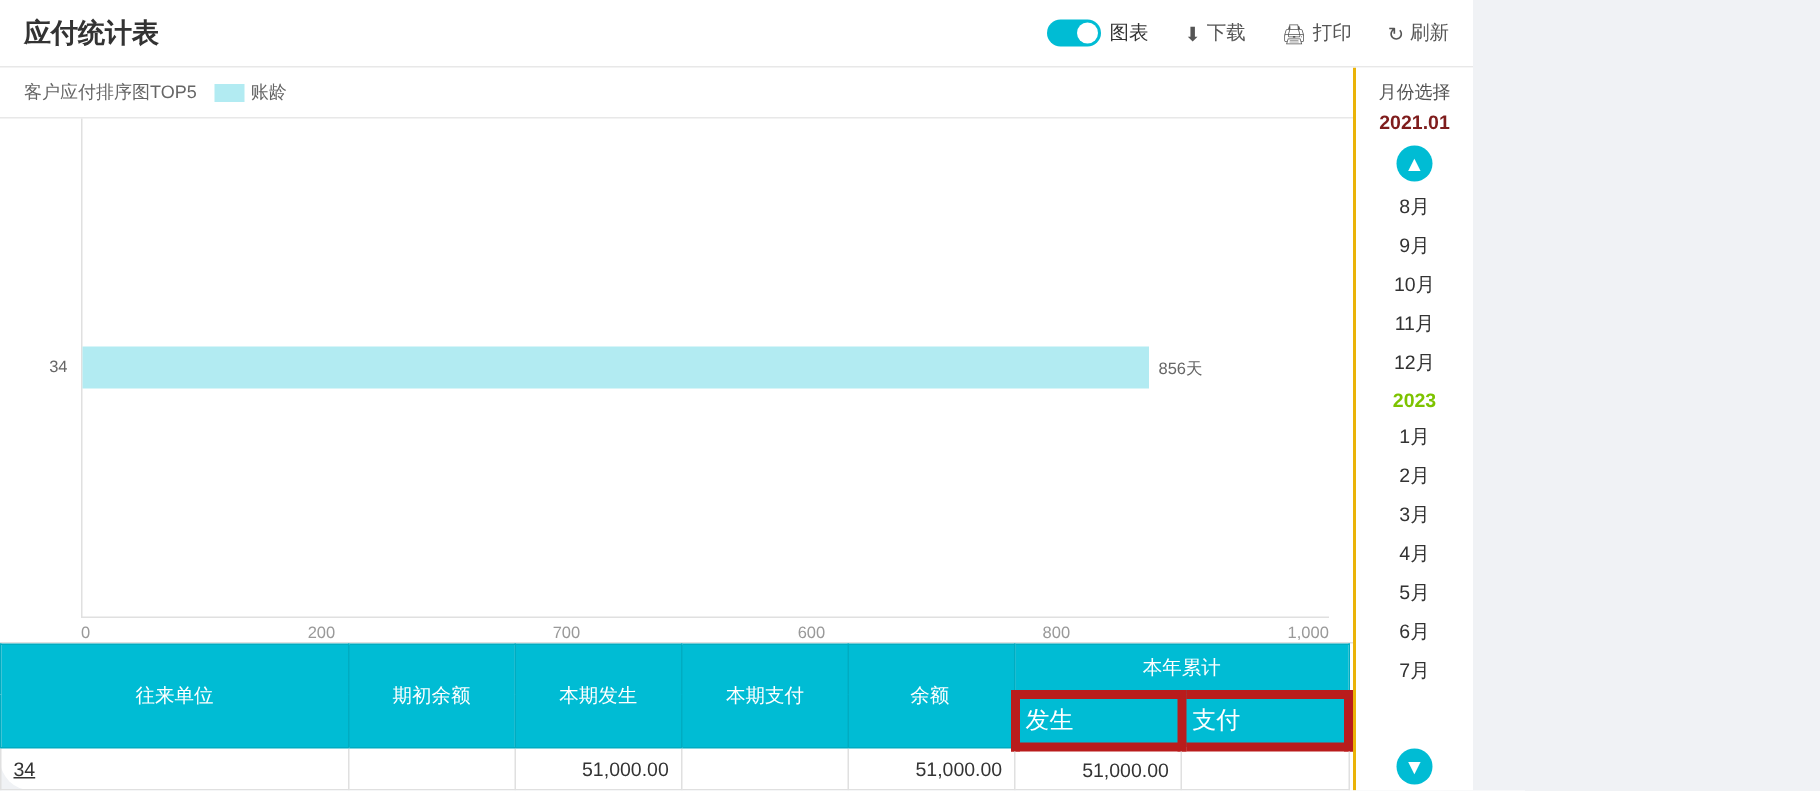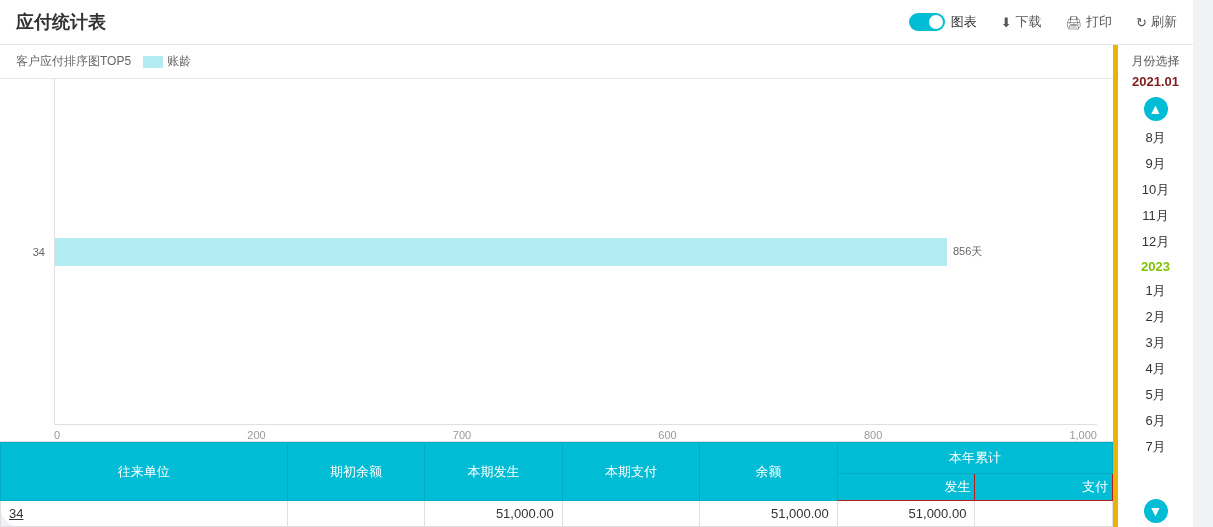--- a/index.html
+++ b/index.html
@@ -1,18 +1,18 @@
 <!DOCTYPE html>
 <html><head>
   <meta charset="utf-8">
   <style>
     * { box-sizing: border-box; margin: 0; padding: 0; }
     body { font-family: 'Microsoft YaHei', Arial, sans-serif; font-size: 13px; background: #f0f2f5; color: #333; }
 
-    .app-container { width: 1193px; height: 527px; display: flex; flex-direction: column; background: #fff; border-radius: 21px; }
+    .app-container { width: 982px; height: 527px; display: flex; flex-direction: column; background: #fff; border-radius: 21px; }
 
     
     .header { display: flex; align-items: center; justify-content: space-between; padding: 10px 16px; border-bottom: 1px solid #e8e8e8; background: #fff; }
     .header-title { font-size: 18px; font-weight: bold; color: #333; }
     .header-actions { display: flex; align-items: center; gap: 24px; }
     .toggle-wrap { display: flex; align-items: center; gap: 6px; }
     .toggle { width: 36px; height: 18px; background: #00bcd4; border-radius: 9px; position: relative; cursor: pointer; }
     .toggle::after { content: ''; width: 14px; height: 14px; background: #fff; border-radius: 50%; position: absolute; top: 2px; right: 2px; }
     .action-btn { display: flex; align-items: center; gap: 4px; color: #555; cursor: pointer; font-size: 13px; }
 
@@ -39,28 +39,28 @@
     .chart-bar { background: #b2ebf2; height: 28px; }
     .bar-label-left { font-size: 11px; color: #666; text-align: right; margin-right: 6px; min-width: 20px; position: absolute; left: -30px; top: 50%; transform: translateY(-50%); }
     .bar-label-right { font-size: 11px; color: #666; margin-left: 6px; white-space: nowrap; }
     .x-axis { display: flex; justify-content: space-between; padding: 4px 0 0 0; font-size: 11px; color: #999; }
     .chart-x-axis-wrap { padding-left: 38px; }
 
     
     .table-section { border-top: 1px solid #e0e0e0; }
     table { width: 100%; border-collapse: collapse; }
     .table-header-row th { background: #00bcd4; color: #fff; text-align: center; padding: 6px 4px; font-size: 13px; font-weight: normal; border: 1px solid #00acc1; }
-    .table-subheader-row th { background: #00bcd4; color: #fff; text-align: right; padding: 4px; font-size: 13px; font-weight: normal; border: 1px solid #b91c1c; }
+    .table-subheader-row th { background: #00bcd4; color: #fff; text-align: left; padding: 4px; font-size: 16px; font-weight: normal; border: 6px solid #b91c1c; }
     .table-data-row td { border: 1px solid #e0e0e0; padding: 5px 8px; font-size: 13px; }
     .text-right { text-align: right; }
     .text-left { text-align: left; }
     .link-style { color: #333; text-decoration: underline; cursor: pointer; }
 
     
-    .right-sidebar { width: 80px; border-left: 5px solid #eab308; display: flex; flex-direction: column; align-items: center; padding: 0; background: #fff; overflow: hidden; justify-content: space-between; }
+    .right-sidebar { width: 80px; border-left: 2px solid #eab308; display: flex; flex-direction: column; align-items: center; padding: 0; background: #fff; overflow: hidden; justify-content: space-between; }
     .sidebar-title { font-size: 12px; color: #555; padding: 8px 0 4px 0; text-align: center; }
     .sidebar-date-value { font-size: 13px; color: #7f1d1d; font-weight: bold; text-align: center; padding-bottom: 4px; }
     .sidebar-scroll-up { width: 24px; height: 24px; background: #00bcd4; border-radius: 50%; display: flex; align-items: center; justify-content: center; cursor: pointer; margin: 4px 0; }
     .sidebar-month-list { display: flex; flex-direction: column; align-items: center; width: 100%; flex: 1; overflow: hidden; }
     .sidebar-month-item { font-size: 13px; color: #333; padding: 4px 0; cursor: pointer; width: 100%; text-align: center; }
     .sidebar-month-item.year-badge { color: #7dc300; font-weight: bold; font-size: 13px; }
     .sidebar-scroll-down { width: 24px; height: 24px; background: #00bcd4; border-radius: 50%; display: flex; align-items: center; justify-content: center; cursor: pointer; margin: 4px 0; }
 
     .chevron { color: #fff; font-size: 14px; line-height: 1; }
   </style>

